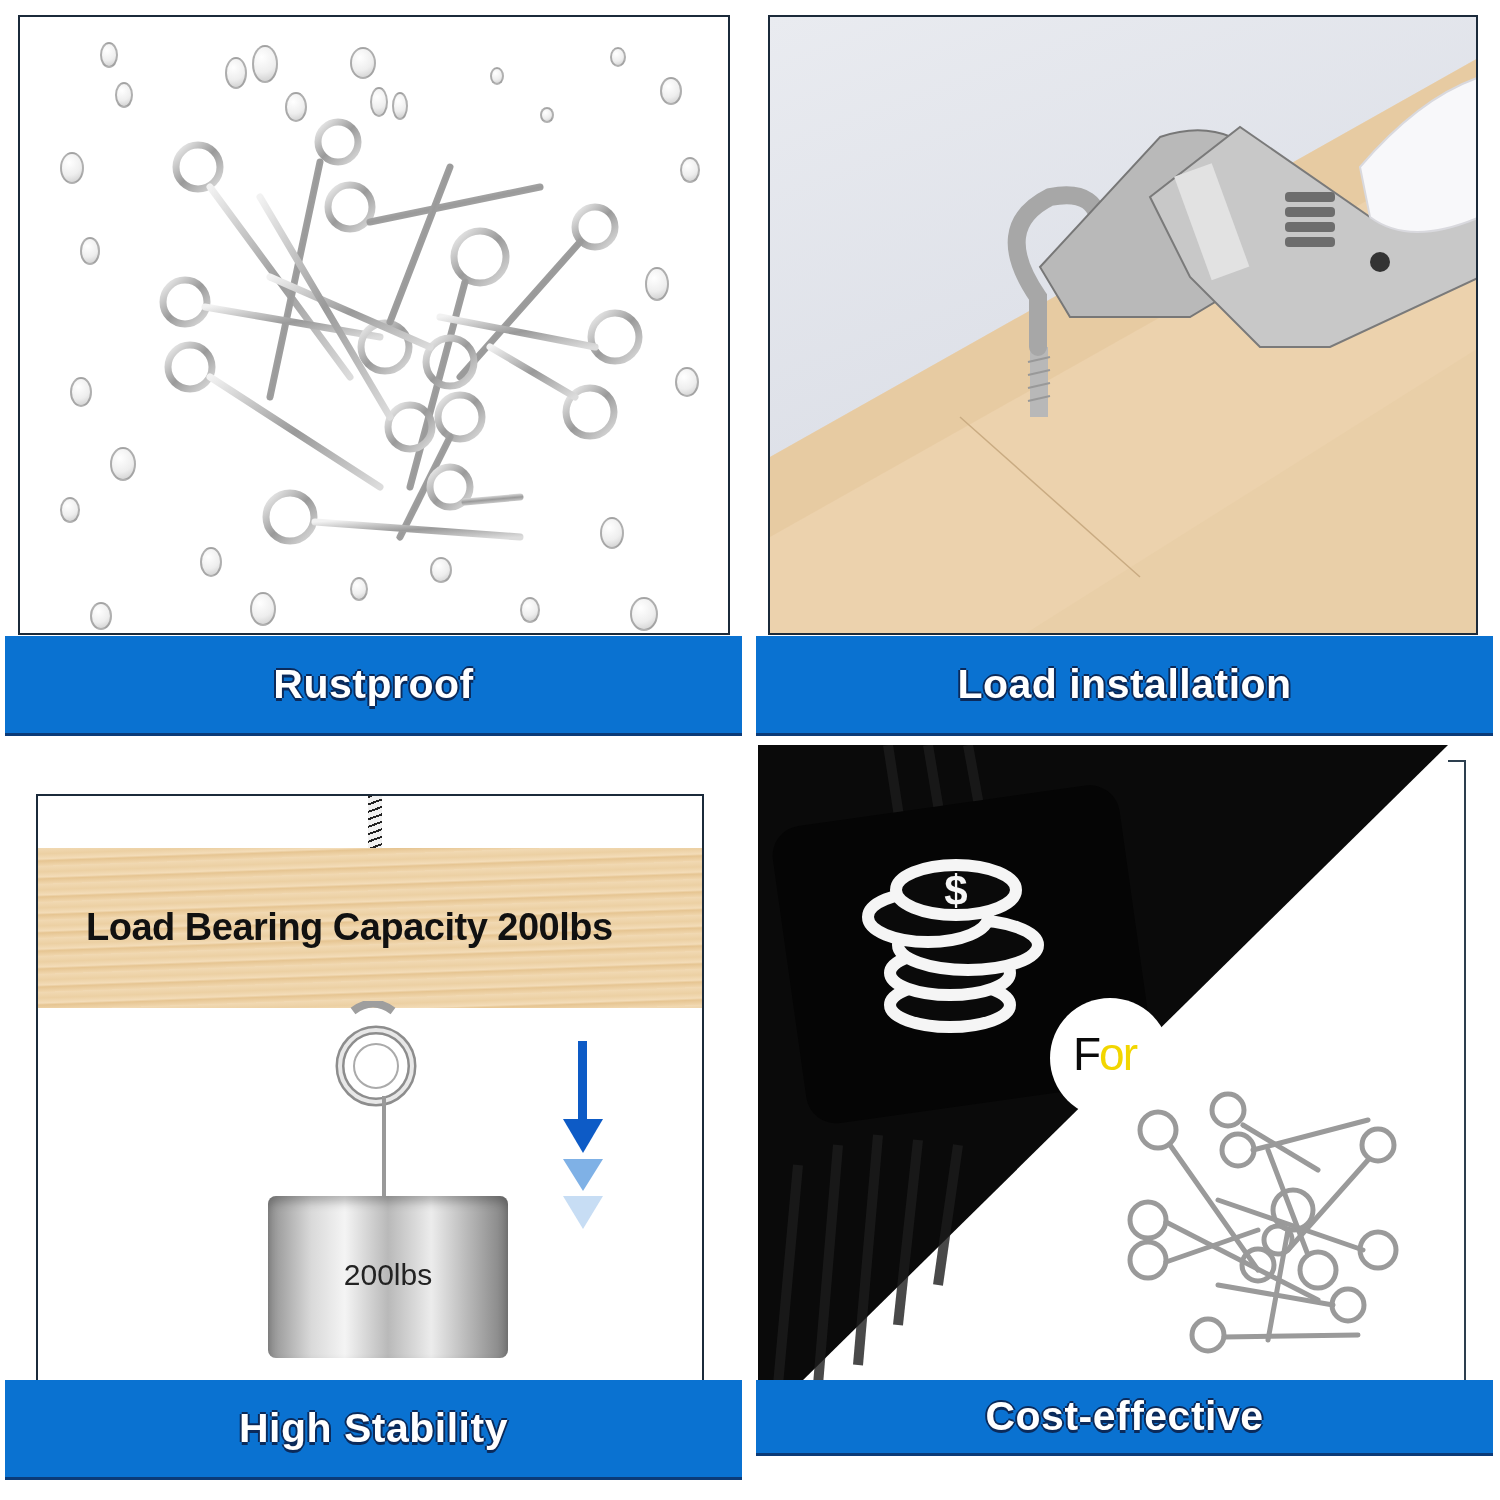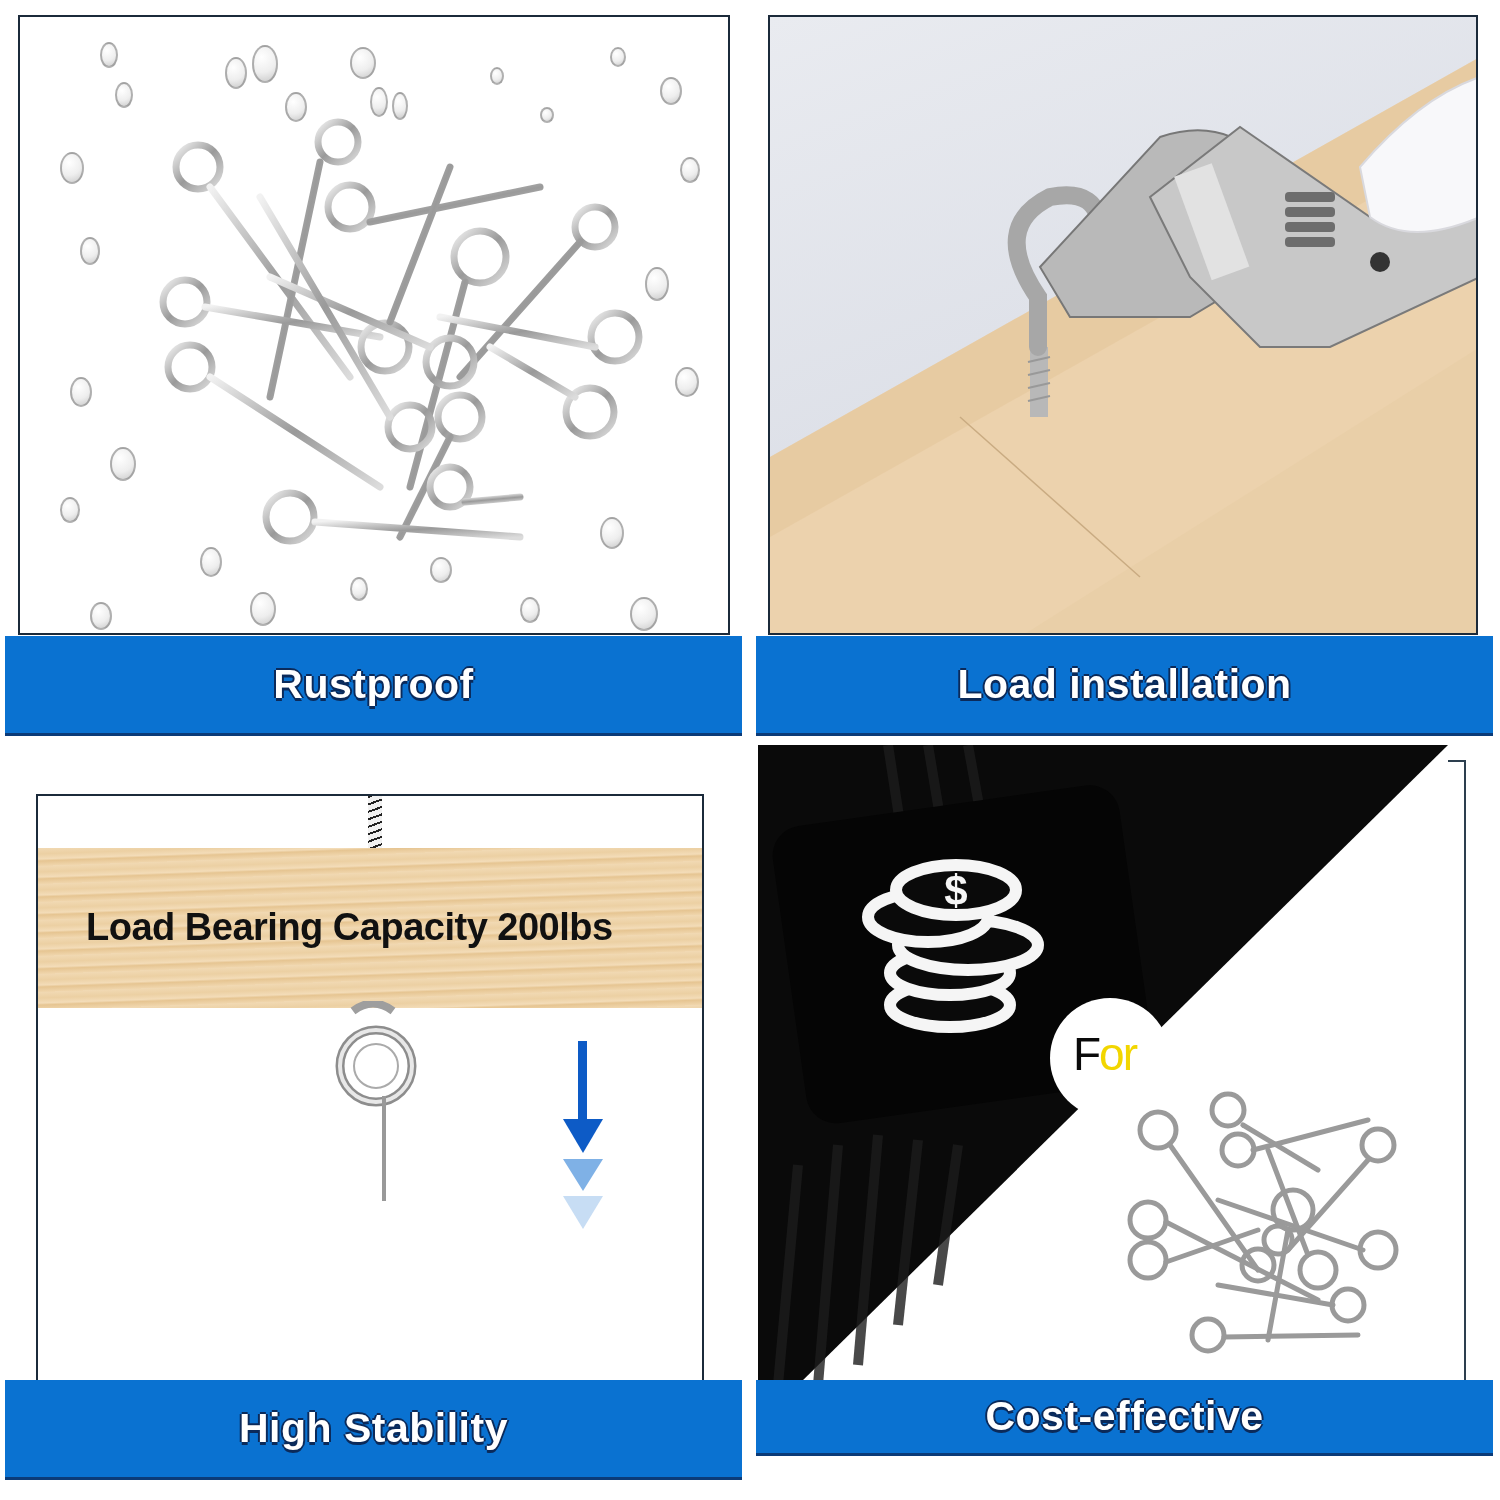--- a/index.html
+++ b/index.html
@@ -149,20 +149,25 @@
   <div style="position:absolute;left:48px;top:110px;font-size:38px;font-weight:bold;color:#111;letter-spacing:-0.5px;">Load Bearing Capacity 200lbs</div>
 
   <svg width="200" height="230" style="position:absolute;left:250px;top:205px;">
     <path d="M65 10 Q85 -5 105 10" fill="none" stroke="#9e9e9e" stroke-width="8"></path>
     <circle cx="88" cy="65" r="36" fill="none" stroke="#8d8d8d" stroke-width="9"></circle>
     <circle cx="88" cy="65" r="36" fill="none" stroke="#e8e8e8" stroke-width="4"></circle>
     <circle cx="88" cy="65" r="22" fill="none" stroke="#aaa" stroke-width="2"></circle>
     <line x1="96" y1="95" x2="96" y2="200" stroke="#999" stroke-width="4"></line>
   </svg>
 
+  <div style="position:absolute;left:230px;top:400px;width:240px;height:162px;border-radius:8px;
+              background:linear-gradient(90deg,#8f8f8f 0%,#d9d9d9 18%,#f4f4f4 32%,#b9b9b9 50%,#ececec 68%,#a8a8a8 88%,#7f7f7f 100%);
+              box-shadow: inset 0 6px 10px rgba(0,0,0,0.25);">
+    <span style="position:absolute;left:0;right:0;top:62px;text-align:center;font-size:30px;color:#222;">200lbs</span>
+  </div>
 
   <svg width="60" height="200" style="position:absolute;left:515px;top:245px;">
     <rect x="25" y="0" width="9" height="85" fill="#0d5bc6"></rect>
     <polygon points="10,78 50,78 30,112" fill="#0d5bc6"></polygon>
     <polygon points="10,118 50,118 30,150" fill="#7fb1e6"></polygon>
     <polygon points="10,155 50,155 30,188" fill="#c7ddf4"></polygon>
   </svg>
 </div>
 <div class="banner" style="left:5px;top:1380px;width:737px;height:100px;align-items:center;">
   <span class="banner-text">High Stability</span>

